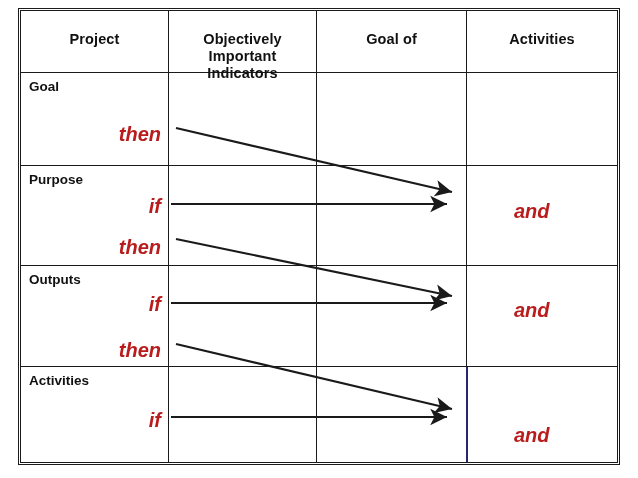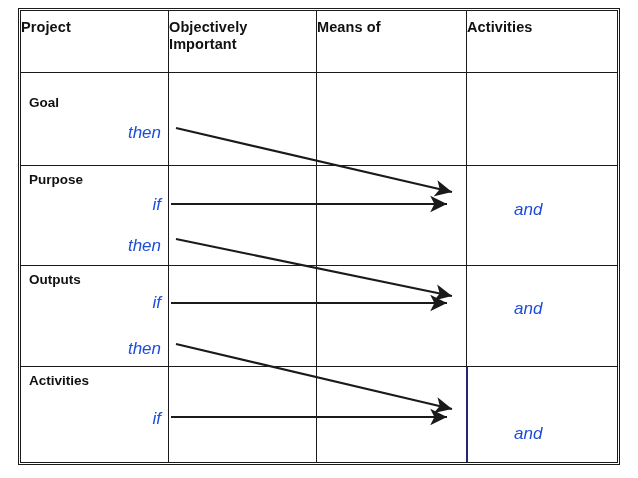--- a/index.html
+++ b/index.html
@@ -49,45 +49,46 @@
     background: #1a1a1a;
   }
   .vline.accent {
     width: 2px;
     background: #262673;
   }
 
   
   .header-cell {
     position: absolute;
-    top: 8px;
+    top: 20px;
+    text-align: center;
     font-weight: bold;
     font-size: 14.5px;
     line-height: 17px;
     color: #111111;
     letter-spacing: 0.1px;
   }
 
   
   .row-label {
     position: absolute;
     left: 8px;
     font-weight: bold;
     font-size: 13.5px;
     color: #111111;
     white-space: nowrap;
   }
 
   
   .connector {
     position: absolute;
-    font-weight: normal;
+    font-weight: bold;
     font-style: italic;
-    font-size: 17px;
-    color: #1d4ed8;
+    font-size: 20px;
+    color: #b91c1c;
     white-space: nowrap;
   }
   .connector.right-aligned {
     text-align: right;
   }
   .connector.left-aligned {
     text-align: left;
     margin-left: 36px;
   }
 
@@ -119,31 +120,32 @@
     <div class="hline" style="top:254px;"></div>
     <div class="hline" style="top:355px;"></div>
 
     <div class="header-cell" style="left:0px;width:147px;">
       <div>Project</div>
     </div>
 
     <div class="header-cell" style="left:148px;width:147px;">
       <div>Objectively</div>
       <div>Important</div>
+      <div>Indicators</div>
     </div>
 
     <div class="header-cell" style="left:296px;width:149px;">
-      <div>Means of</div>
+      <div>Goal of</div>
     </div>
 
     <div class="header-cell" style="left:446px;width:150px;">
       <div>Activities</div>
     </div>
 
-    <div class="row-label" style="top:84px;">Goal</div>
+    <div class="row-label" style="top:68px;">Goal</div>
     <div class="row-label" style="top:161px;">Purpose</div>
     <div class="row-label" style="top:261px;">Outputs</div>
     <div class="row-label" style="top:362px;">Activities</div>
 
     <div class="connector right-aligned" style="left:0px;width:140px;top:112px;">then</div>
 
     <div class="connector right-aligned" style="left:0px;width:140px;top:184px;">if</div>
     <div class="connector right-aligned" style="left:0px;width:140px;top:225px;">then</div>
 
     <div class="connector right-aligned" style="left:0px;width:140px;top:282px;">if</div>

